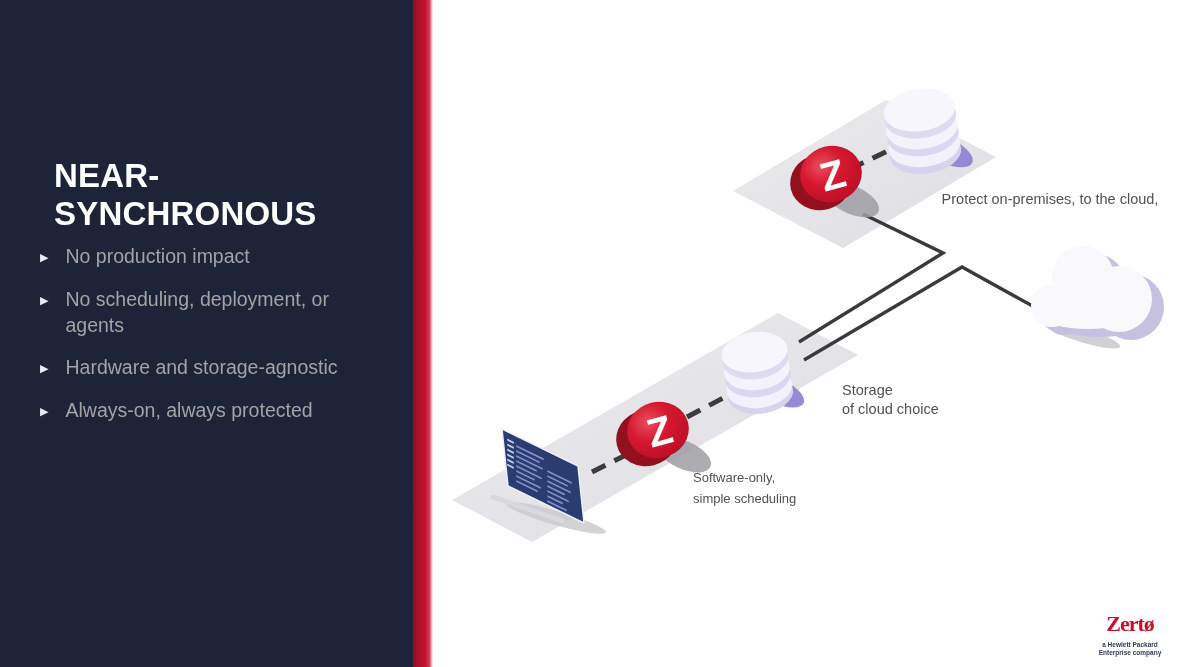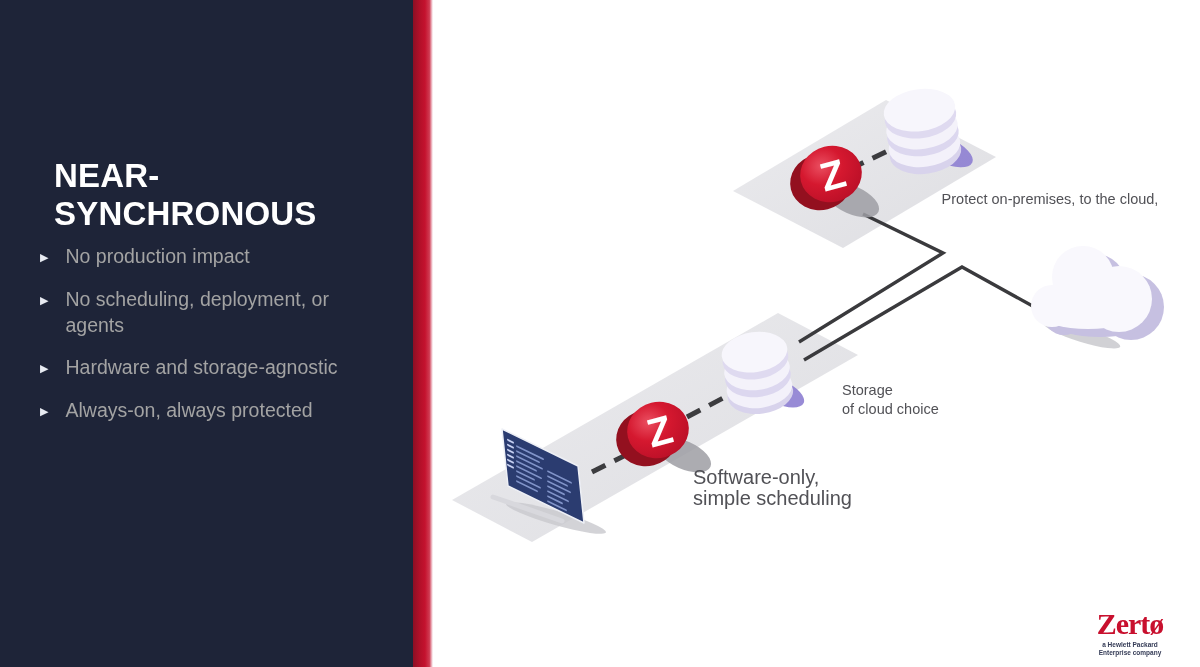--- a/index.html
+++ b/index.html
@@ -16,26 +16,26 @@
   .bullet-text{color:#a3a3a3;font-size:19.5px;line-height:26px;max-width:290px;}
 
   
   .stripe{position:absolute;left:413px;top:0;width:20px;height:667px;
           background:linear-gradient(90deg,#8c0f24 0%,#b31029 35%,#c4122e 60%,#cf3b52 82%,#f2ccd4 95%,#ffffff 100%);}
   svg{position:absolute;left:0;top:0;}
 
   .dlabel{position:absolute;color:#515156;}
   .lbl-protect{left:930px;top:190px;width:240px;text-align:center;font-size:14.5px;line-height:18px;}
   .lbl-storage{left:806px;top:381px;font-size:14.5px;line-height:19px;margin-left:36px;}
-  .lbl-software{left:693px;top:467px;font-size:20px;line-height:21px;}
+  .lbl-software{left:693px;top:467px;font-size:13px;line-height:21px;}
 
   
   .logo{position:absolute;left:1084px;top:609px;width:92px;text-align:center;}
   .logo .wordmark{font-family:"Liberation Serif",serif;font-weight:700;color:#c8102e;
-                  font-size:30px;line-height:30px;letter-spacing:-1px;}
+                  font-size:22px;line-height:30px;letter-spacing:-1px;}
   .logo .tagline{margin-top:2px;font-size:6.5px;line-height:7.5px;color:#343b56;font-weight:600;}
 </style>
 </head>
 <body>
 
 <div class="slide">
 
   <aside class="left-panel">
     <h1 class="title" style="margin:16px;">
       <div>NEAR-SYNCHRONOUS</div>

